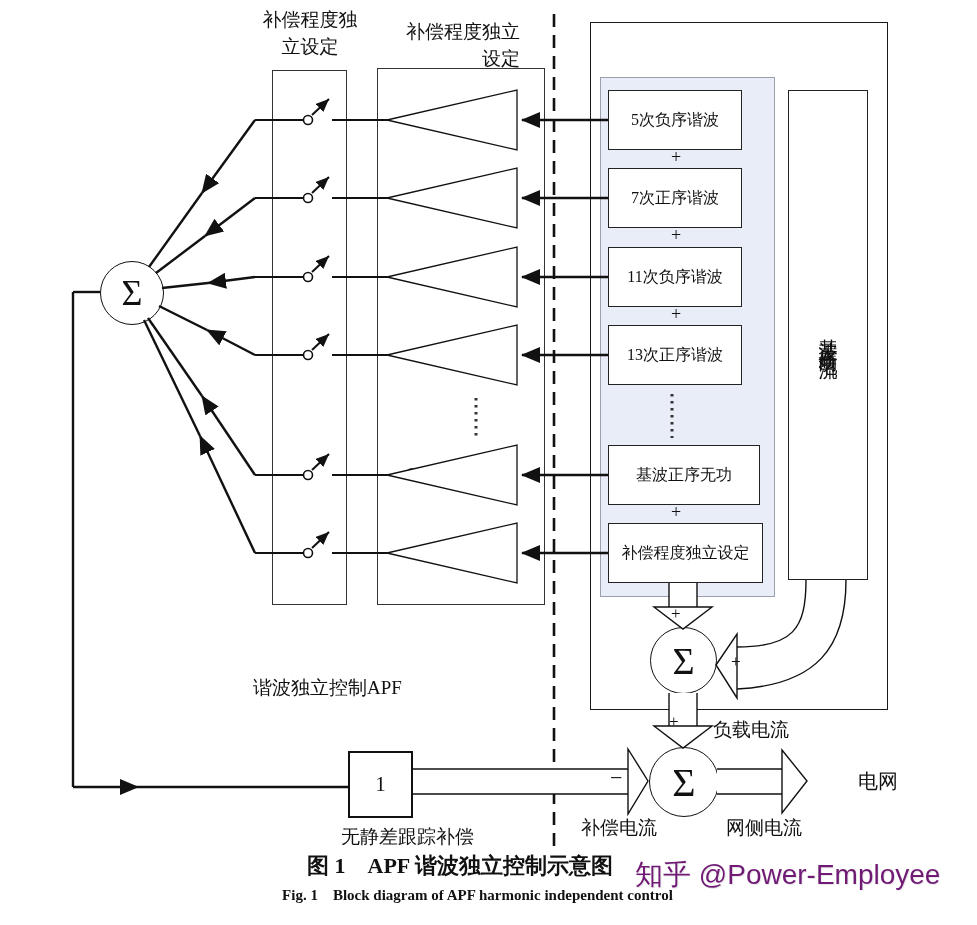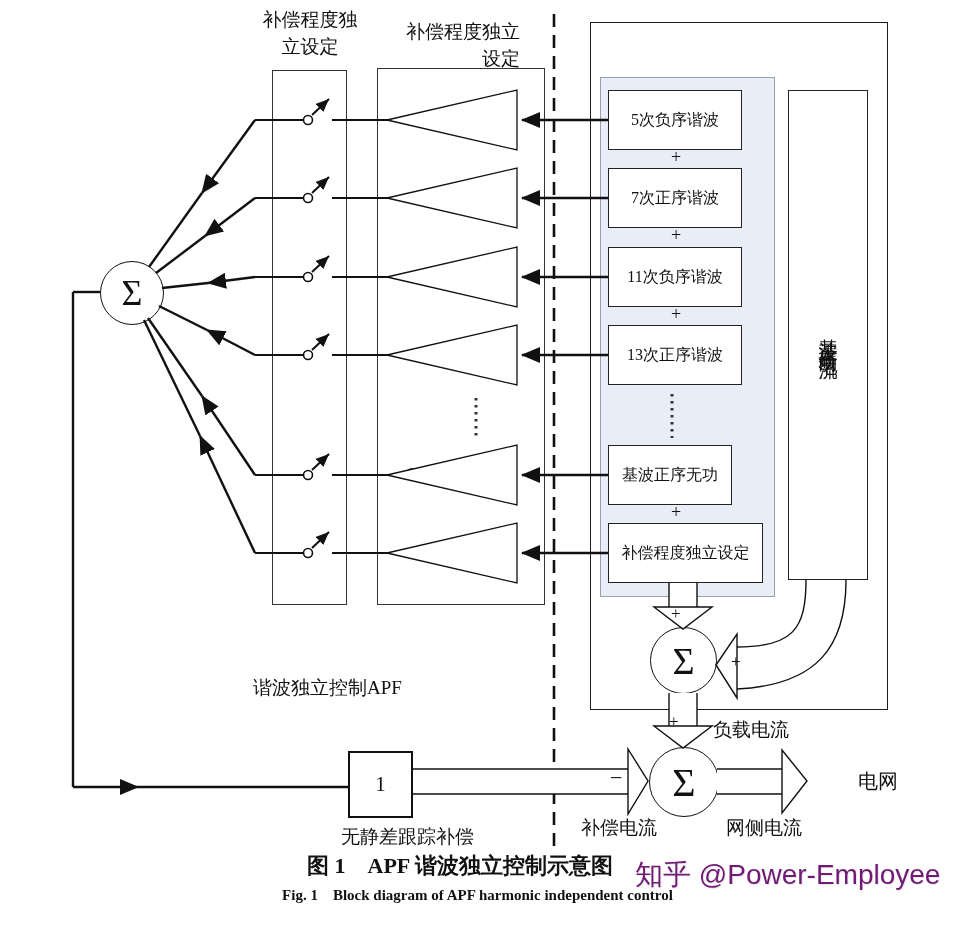--- a/index.html
+++ b/index.html
@@ -51,21 +51,21 @@
     </div>
   <div class="srcbox" style="left:608px;top:168px;width:134px;height:60px;">
       <span>7次正序谐波</span>
     </div>
   <div class="srcbox" style="left:608px;top:247px;width:134px;height:60px;">
       <span>11次负序谐波</span>
     </div>
   <div class="srcbox" style="left:608px;top:325px;width:134px;height:60px;">
       <span>13次正序谐波</span>
     </div>
-  <div class="srcbox" style="left:608px;top:445px;width:124px;height:60px;">
+  <div class="srcbox" style="left:608px;top:445px;width:152px;height:60px;">
       <span>基波正序无功</span>
     </div>
   <div class="srcbox" style="left:608px;top:523px;width:155px;height:60px;">
       <span>补偿程度独立设定</span>
     </div>
 
   <span class="plus" style="left:668px;top:147px;">+</span>
   <span class="plus" style="left:668px;top:225px;">+</span>
   <span class="plus" style="left:668px;top:304px;">+</span>
   <span class="plus" style="left:668px;top:502px;">+</span>

